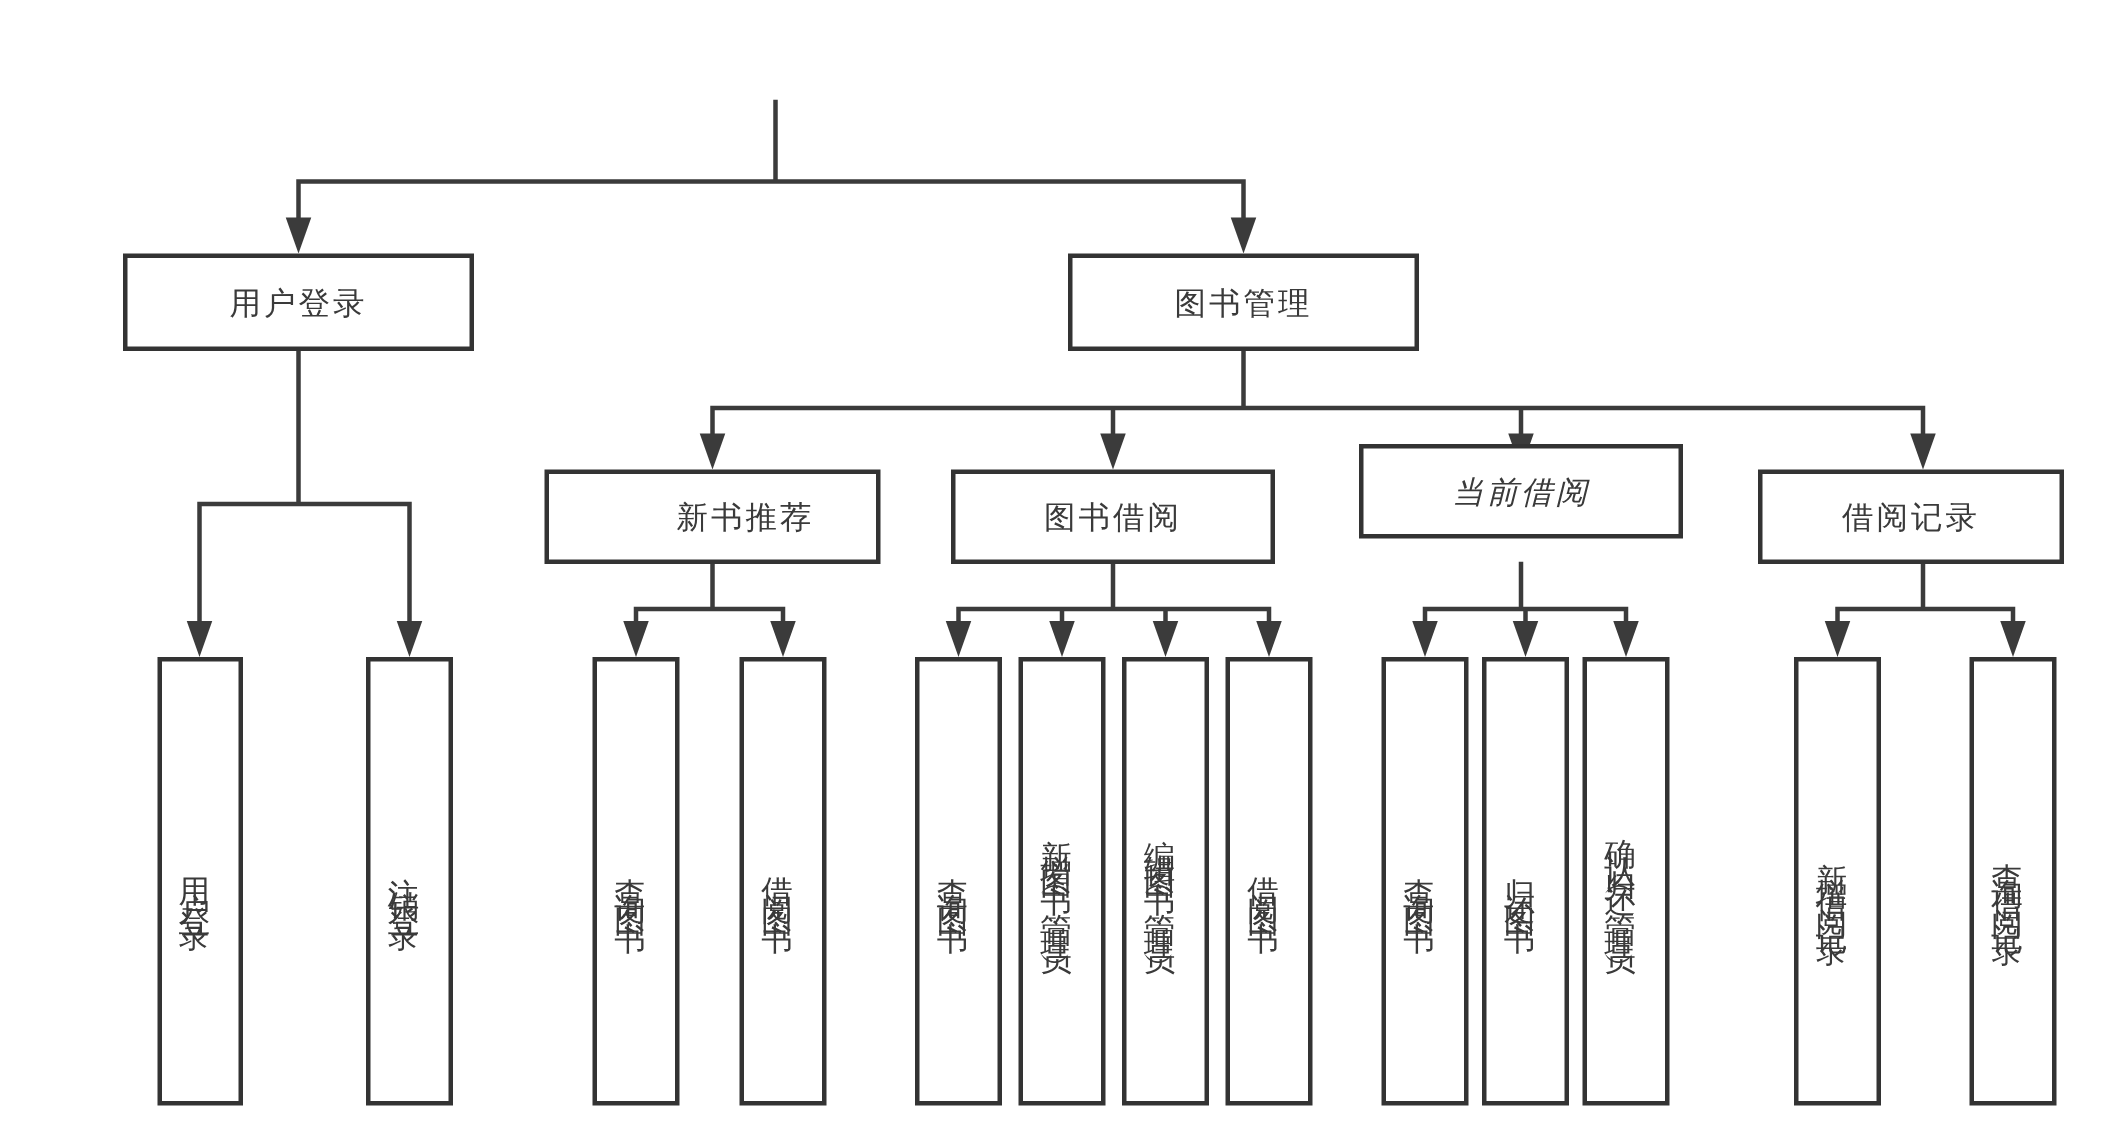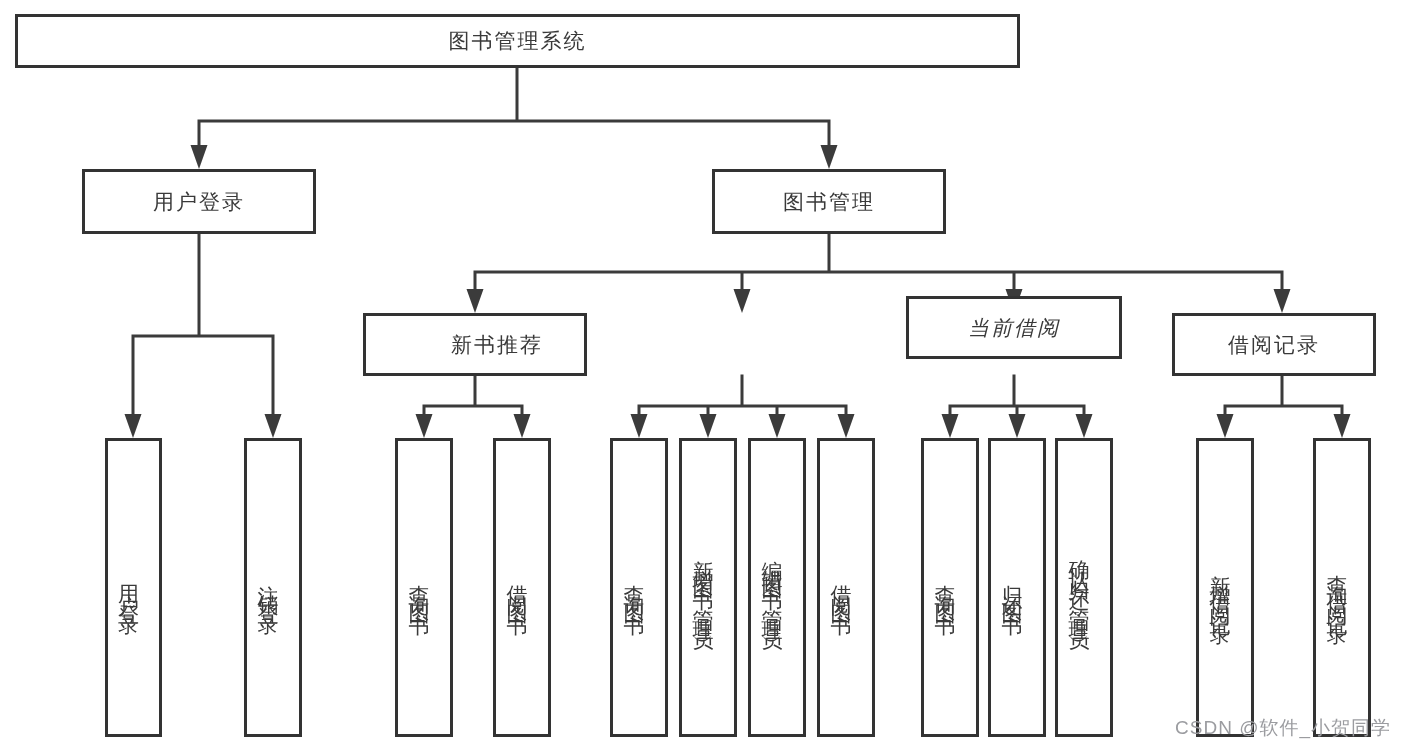--- a/index.html
+++ b/index.html
@@ -100,33 +100,33 @@
       <polygon stroke="none" points="1008.5,414 1025.5,414 1017,438"></polygon>
       <polygon stroke="none" points="1075.5,414 1092.5,414 1084,438"></polygon>
     </g>
     <g stroke="#3b3b3b" stroke-width="3" fill="#3b3b3b" stroke-linecap="square">
       <path fill="none" d="M1282 376 L1282 406 M1225 406 L1342 406 M1225 406 L1225 419 M1342 406 L1342 419"></path>
       <polygon stroke="none" points="1216.5,414 1233.5,414 1225,438"></polygon>
       <polygon stroke="none" points="1333.5,414 1350.5,414 1342,438"></polygon>
     </g>
   </svg>
 
-  <div class="node h" style="left:15px; top:14px; width:1005px; height:54px;">
-    <span>图书管理系统</span>
-  </div>
 
   <div class="node h" style="left:82px; top:169px; width:234px; height:65px;">
     <span>用户登录</span>
   </div>
   <div class="node h" style="left:712px; top:169px; width:234px; height:65px;text-align:center;">
     <span>图书管理</span>
   </div>
 
   <div class="node h" style="left:363px; top:313px; width:224px; height:63px;padding-left:44px;">
     <span>新书推荐</span>
+  </div>
+  <div class="node h" style="left:634px; top:313px; width:216px; height:63px;">
+    <span>图书借阅</span>
   </div>
   <div class="node h" style="left:906px; top:296px; width:216px; height:63px;font-style:italic;">
     <span>当前借阅</span>
   </div>
   <div class="node h" style="left:1172px; top:313px; width:204px; height:63px;">
     <span>借阅记录</span>
   </div>
 
   <div class="node v" style="left:105px; top:438px; width:57px; height:299px;">
     <span>用户登录</span>
@@ -165,15 +165,14 @@
     <span>确认归还（管理员）</span>
   </div>
 
   <div class="node v" style="left:1196px; top:438px; width:58px; height:299px;">
     <span>新增借阅记录</span>
   </div>
   <div class="node v" style="left:1313px; top:438px; width:58px; height:299px;">
     <span>查询借阅记录</span>
   </div>
 
-  <div class="watermark">CSDN @软件_小贺同学</div>
 
 </div>
 
 </body></html>

